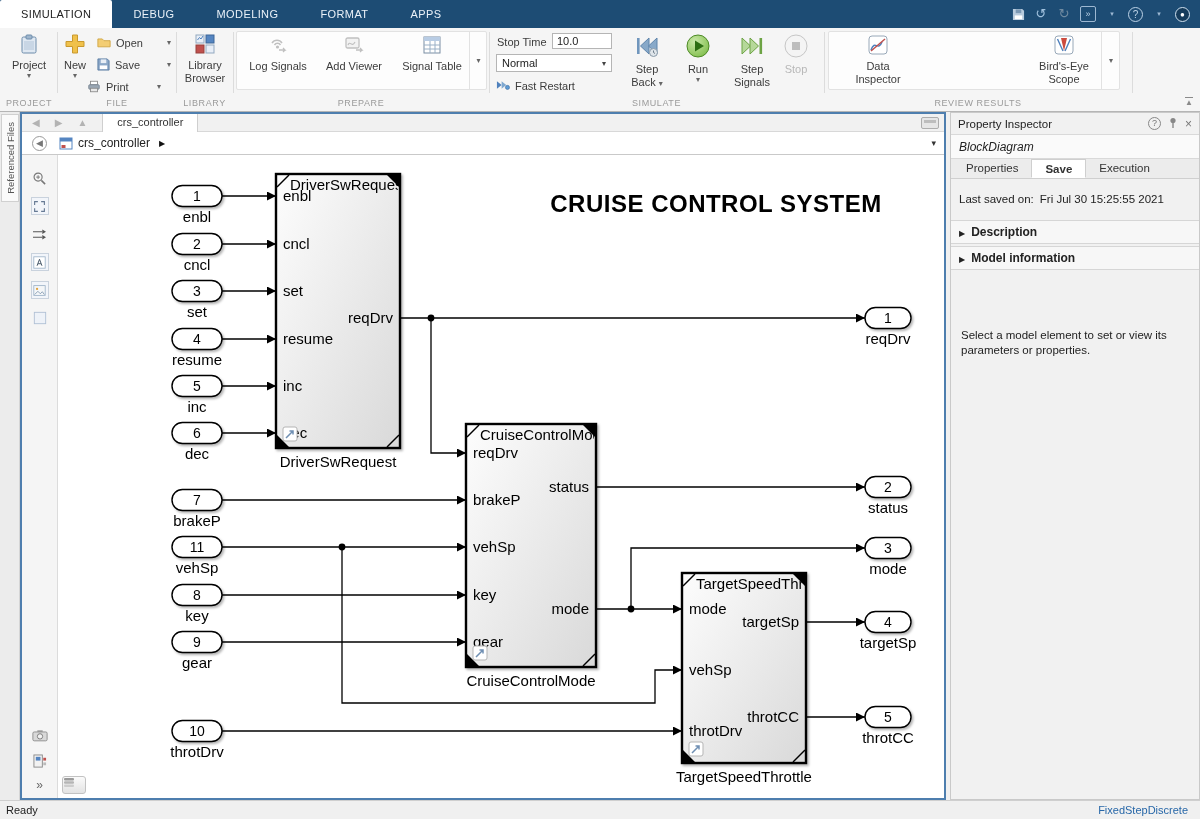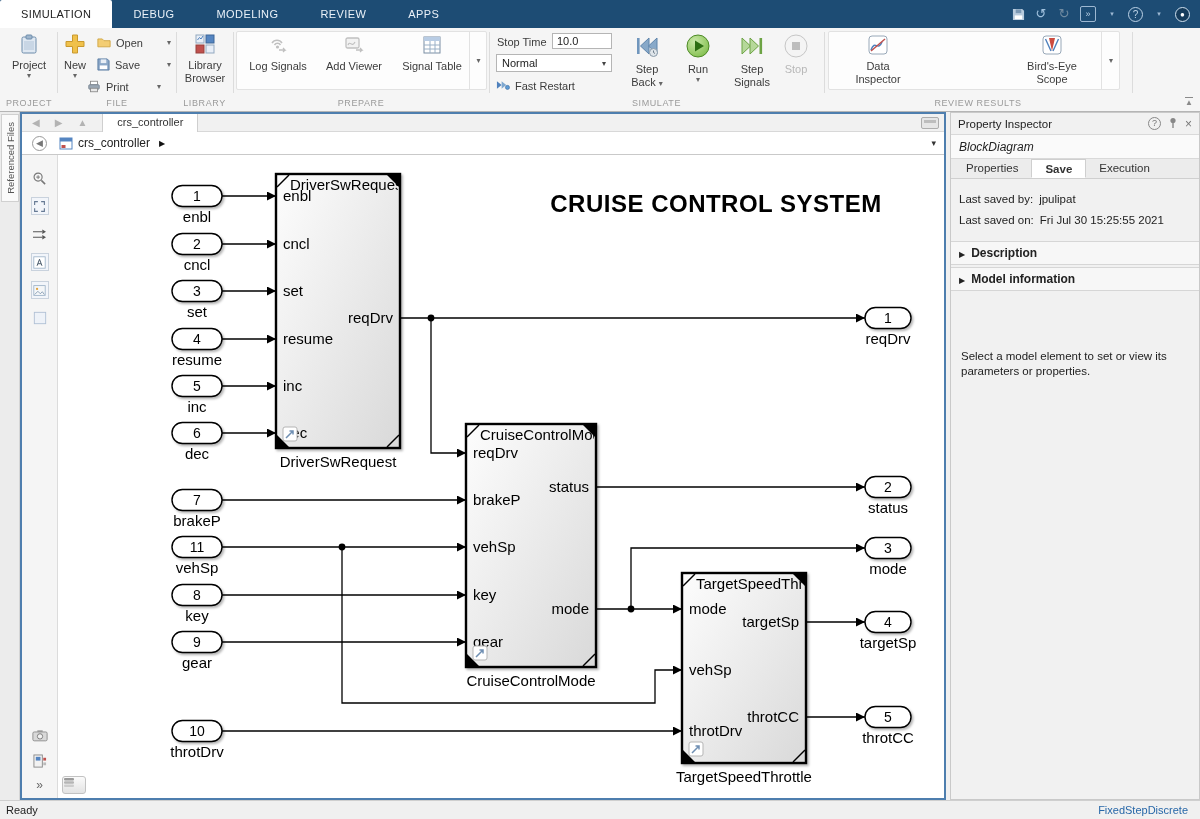--- a/index.html
+++ b/index.html
@@ -87,21 +87,21 @@
 </style>
 </head>
 <body>
 
 <div class="app">
 
   <div class="titlebar">
     <div class="ttab active">SIMULATION</div>
     <div class="ttab">DEBUG</div>
     <div class="ttab">MODELING</div>
-    <div class="ttab">REVIEW</div>
+    <div class="ttab">FORMAT</div>
     <div class="ttab">APPS</div>
     <div class="qa">
       <span class="qi">
         <svg width="13" height="13" viewBox="0 0 14 14">
             <path d="M1 1h10l2 2v10H1z" fill="#b8cbdd"></path>
             <rect x="3" y="8" width="8" height="4" fill="#fff"></rect>
             <rect x="4" y="1.5" width="6" height="4" fill="#7b98b4"></rect>
           </svg>
       </span>
       <span class="qi" style="color:#9fc0dd">↺</span>
@@ -295,21 +295,21 @@
         <span class="ic">
           <svg width="22" height="22" viewBox="0 0 22 22">
               <rect x="2" y="2" width="18" height="18" rx="3" fill="#fff" stroke="#98a8b8"></rect>
               <path d="M4 16C8 5 11 18 15 8" fill="none" stroke="#4f81bd" stroke-width="1.5"></path>
               <path d="M4 17L18 5" stroke="#c0504d" stroke-width="1.5"></path>
             </svg>
         </span>
         <span>Data</span><br>
         <span>Inspector</span>
       </div>
-      <div class="pbtn" style="left:178px;width:90px">
+      <div class="pbtn" style="left:190px;width:90px">
         <span class="ic">
           <svg width="22" height="22" viewBox="0 0 22 22">
               <rect x="2" y="2" width="18" height="18" rx="3" fill="#fff" stroke="#98a8b8"></rect>
               <path d="M8 4l3 13L14 4z" fill="#cc4b3f"></path>
               <path d="M4.5 5L10 17M17.5 5L12 17" stroke="#4f81bd" stroke-width="1.4" fill="none"></path>
             </svg>
         </span>
         <span>Bird's-Eye</span><br>
         <span>Scope</span>
       </div>
@@ -612,24 +612,20 @@
       </span>
     </div>
     <div class="insp-obj">BlockDiagram</div>
     <div class="insp-tabs">
       <span class="itab">Properties</span>
       <span class="itab active">Save</span>
       <span class="itab">Execution</span>
     </div>
     <div class="insp-fields">
       <div class="insp-row">
-        <span>Last saved by:</span>
-        <span>jpulipat</span>
-      </div>
-      <div class="insp-row">
         <span>Last saved on:</span>
         <span>Fri Jul 30 15:25:55 2021</span>
       </div>
     </div>
     <div class="insp-sect">
       <span class="sarrow">▶</span><span>Description</span>
     </div>
     <div class="insp-sect">
       <span class="sarrow">▶</span><span>Model information</span>
     </div>

